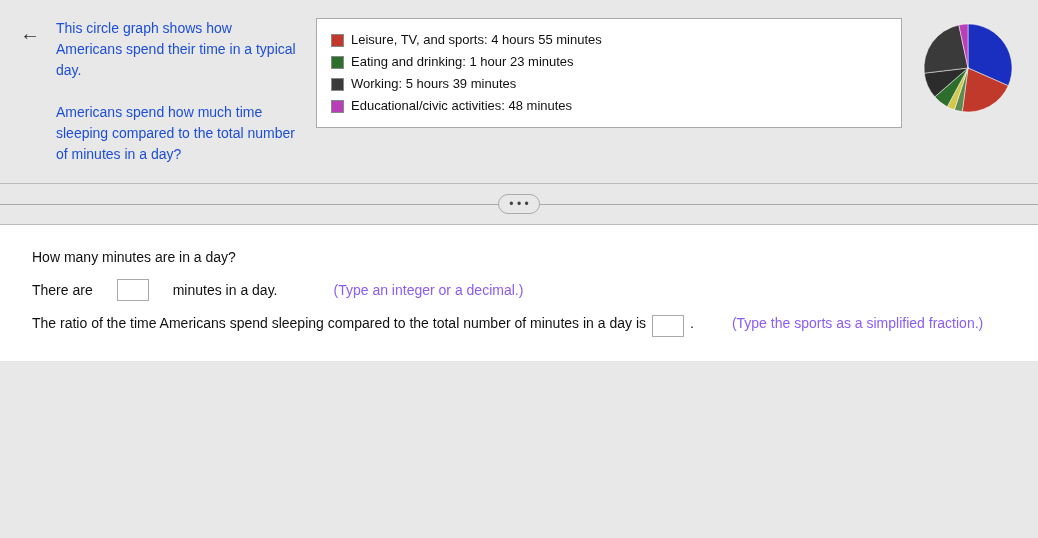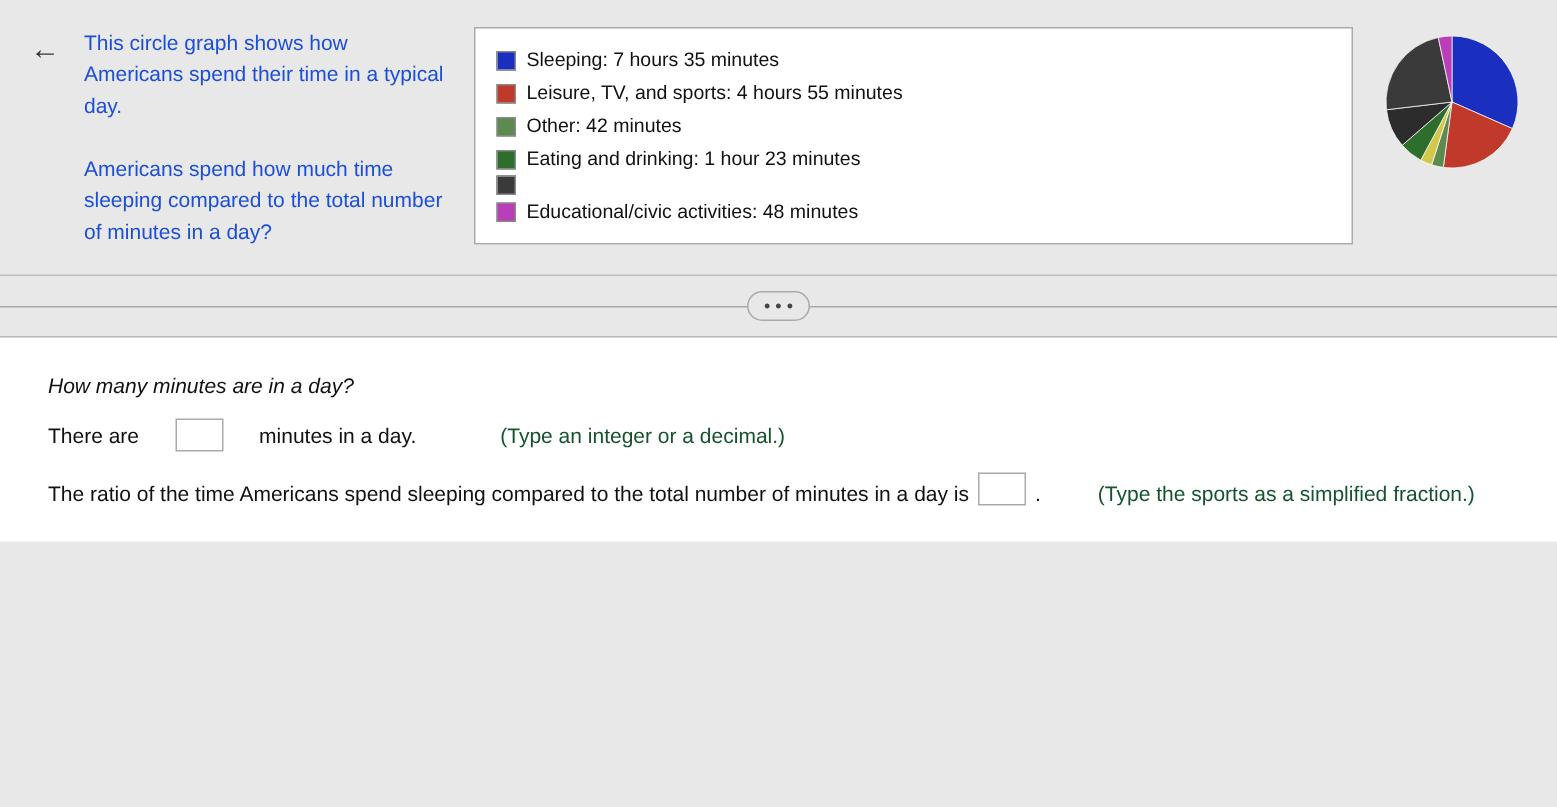--- a/index.html
+++ b/index.html
@@ -102,21 +102,20 @@
 
     .bottom-panel {
       background: #fff;
       padding: 24px 32px;
     }
 
     .question-line {
       font-size: 14px;
       margin-bottom: 14px;
       color: #111;
-      font-style: italic;
     }
 
     .answer-line {
       font-size: 14px;
       margin-bottom: 14px;
       display: flex;
       align-items: center;
       gap: 24px;
       flex-wrap: wrap;
     }
@@ -125,29 +124,29 @@
       width: 32px;
       height: 22px;
       border: 1px solid #aaa;
       background: #fff;
       font-size: 13px;
       text-align: center;
       outline: none;
     }
 
     .hint-text {
-      color: #14532d;
+      color: #8b5cf6;
       font-size: 14px;
       padding-left: 32px;
     }
 
     .ratio-line {
       font-size: 14px;
       display: flex;
-      align-items: flex-end;
+      align-items: flex-start;
       gap: 6px;
       flex-wrap: wrap;
     }
 
   </style>
 </head>
 <body>
 
 <div class="top-panel">
   <div class="back-arrow">←</div>
@@ -155,37 +154,30 @@
   <div class="problem-text">
     <span>This circle graph shows how Americans spend their time in a typical day.</span>
     <br><br>
     <span>Americans spend how much time sleeping compared to the total number of minutes in a day?</span>
   </div>
 
   <div class="legend-box">
 
     <div id="legend-items-container">
         <div class="legend-item">
-          <span class="legend-color" style="background: rgb(26, 46, 191); border: 1px solid rgb(136, 136, 136);"></span>
-          <span>Sleeping: 7 hours 35 minutes</span>
-        </div>
-        <div class="legend-item">
           <span class="legend-color" style="background: rgb(192, 57, 43); border: 1px solid rgb(136, 136, 136);"></span>
           <span>Leisure, TV, and sports: 4 hours 55 minutes</span>
         </div>
         <div class="legend-item">
-          <span class="legend-color" style="background: rgb(93, 138, 78); border: 1px solid rgb(136, 136, 136);"></span>
-          <span>Other: 42 minutes</span>
-        </div>
-        <div class="legend-item">
           <span class="legend-color" style="background: rgb(45, 110, 45); border: 1px solid rgb(136, 136, 136);"></span>
           <span>Eating and drinking: 1 hour 23 minutes</span>
         </div>
         <div class="legend-item">
           <span class="legend-color" style="background: rgb(58, 58, 58); border: 1px solid rgb(136, 136, 136);"></span>
+          <span>Working: 5 hours 39 minutes</span>
         </div>
         <div class="legend-item">
           <span class="legend-color" style="background: rgb(184, 63, 184); border: 1px solid rgb(136, 136, 136);"></span>
           <span>Educational/civic activities: 48 minutes</span>
         </div>
       </div>
   </div>
 
   <div class="pie-container">
     <svg width="100" height="100" viewBox="0 0 100 100">

